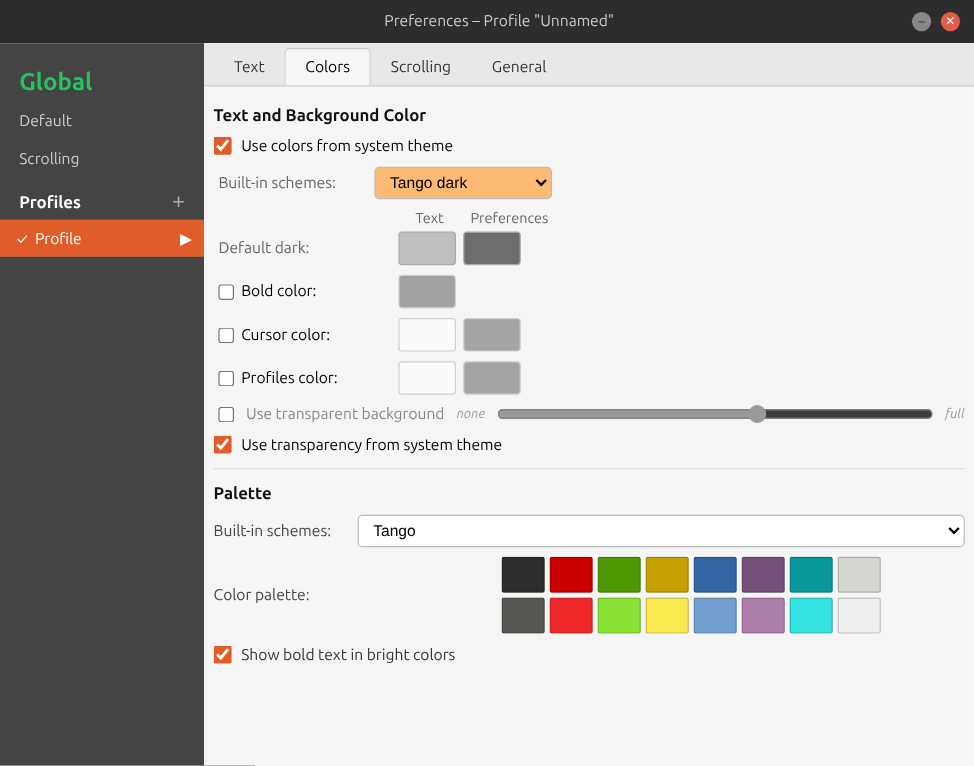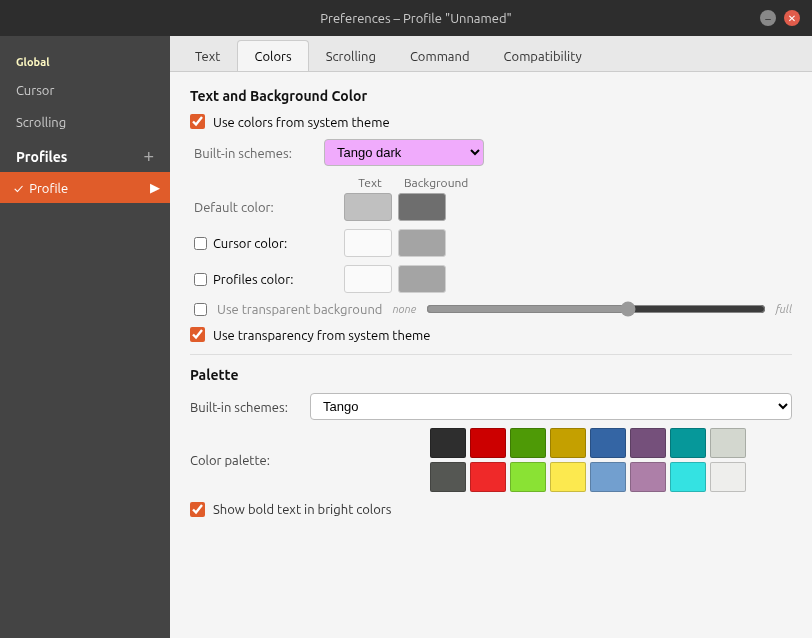--- a/index.html
+++ b/index.html
@@ -28,23 +28,23 @@
     .sidebar {
       width: 170px;
       background: #444444;
       color: #eee;
       display: flex;
       flex-direction: column;
       padding-top: 10px;
     }
     .sidebar-section-label {
       font-weight: bold;
-      font-size: 11px;
+      font-size: 20px;
       padding: 10px 16px 6px;
-      color: #fef9c3;
+      color: #22c55e;
     }
     .sidebar-item {
       padding: 9px 16px;
       cursor: pointer;
       color: #ccc;
       font-size: 13px;
     }
     .sidebar-profiles-header {
       display: flex; align-items: center; justify-content: space-between;
       padding: 10px 16px 6px;
@@ -92,21 +92,21 @@
       background: transparent;
     }
     .tab.active {
       background: #f5f5f5;
       border-color: #ccc;
       color: #000;
     }
 
     
     .content-area {
-      padding: 16px 20px;
+      padding: 16px 8px;
       overflow-y: auto;
       flex: 1;
     }
 
     .section-title {
       font-size: 14px;
       font-weight: bold;
       margin-bottom: 10px;
       color: #111;
     }
@@ -156,25 +156,25 @@
     .color-swatch.disabled { opacity: 0.5; cursor: default; }
 
     .built-in-row {
       display: flex;
       align-items: center;
       margin-bottom: 10px;
       padding-left: 4px;
     }
     .built-in-label { color: #666; width: 130px; font-size: 13px; }
     .scheme-select {
-      width: 160px;
+      width: 148px;
       padding: 4px 8px;
       border: 1px solid #bbb;
       border-radius: 4px;
-      background: #f0abfc;
+      background: #fdba74;
       font-size: 13px;
       cursor: pointer;
     }
 
     .transparent-row {
       display: flex;
       align-items: center;
       gap: 10px;
       margin-bottom: 10px;
       padding-left: 4px;
@@ -214,42 +214,42 @@
     .palette-color-row { display: flex; gap: 4px; }
     .palette-swatch {
       width: 36px;
       height: 30px;
       border: 1px solid rgba(0,0,0,0.2);
       border-radius: 2px;
       cursor: pointer;
     }
 
     .bold-check-row {
-      display: flex; gap: 8px; margin-top: 10px;
+      display: flex; align-items: center; gap: 8px; margin-top: 10px;
     }
     .bold-check-row input[type="checkbox"] { width: 15px; height: 15px; accent-color: #e05c2a; }
     .bold-check-label { font-size: 13px; color: #333; }
   </style>
 </head>
 <body>
 
 <div class="titlebar">
   <div style="width:60px;"></div>
   <div class="titlebar-title">Preferences – Profile "Unnamed"</div>
   <div class="titlebar-controls">
     <button class="titlebar-btn minimize">–</button>
     <button class="titlebar-btn close">✕</button>
   </div>
 </div>
 
 <div class="app-container">
 
   <div class="sidebar">
     <div class="sidebar-section-label">Global</div>
-    <div class="sidebar-item">Cursor</div>
+    <div class="sidebar-item">Default</div>
     <div class="sidebar-item">Scrolling</div>
 
     <div class="sidebar-profiles-header">
       <span class="sidebar-profiles-label">Profiles</span>
       <button class="sidebar-add-btn">+</button>
     </div>
 
     <div class="sidebar-profile-item">
       <div class="profile-item-left">
         <span class="profile-check">✓</span>
@@ -258,22 +258,21 @@
       <span class="profile-arrow">▶</span>
     </div>
   </div>
 
   <div class="main-content">
 
     <div class="tabs">
       <div class="tab">Text</div>
       <div class="tab active">Colors</div>
       <div class="tab">Scrolling</div>
-      <div class="tab">Command</div>
-      <div class="tab">Compatibility</div>
+      <div class="tab">General</div>
     </div>
 
     <div class="content-area">
 
       <div class="section-title">Text and Background Color</div>
 
       <div class="checkbox-row">
         <input type="checkbox" id="system-theme-cb" checked="" style="">
         <label for="system-theme-cb">Use colors from system theme</label>
       </div>
@@ -284,31 +283,40 @@
           <option>Tango dark</option>
           <option>Tango</option>
           <option>Solarized dark</option>
           <option>Solarized light</option>
           <option>Custom</option>
         </select>
       </div>
 
       <div class="color-header-row">
         <span class="color-header" style="margin-right:2px;">Text</span>
-        <span class="color-header">Background</span>
+        <span class="color-header">Preferences</span>
       </div>
 
       <div class="form-row">
-        <span class="form-label">Default color:</span>
+        <span class="form-label">Default dark:</span>
         <div class="color-boxes">
           <div class="color-swatch" style="background:#c0c0c0;"></div>
           <div class="color-swatch" style="background:#6e6e6e;"></div>
         </div>
       </div>
 
+      <div class="form-row">
+        <div style="display:flex;align-items:center;width:150px;gap:6px;">
+          <input type="checkbox" id="bold-cb" style="">
+          <label for="bold-cb">Bold color:</label>
+        </div>
+        <div class="color-boxes">
+          <div class="color-swatch disabled" style="background:#505050;"></div>
+        </div>
+      </div>
 
       <div class="form-row">
         <div style="display:flex;align-items:center;width:150px;gap:6px;">
           <input type="checkbox" id="cursor-cb" style="">
           <label for="cursor-cb">Cursor color:</label>
         </div>
         <div class="color-boxes">
           <div class="color-swatch disabled" style="background:#ffffff;"></div>
           <div class="color-swatch disabled" style="background:#555555;"></div>
         </div>

